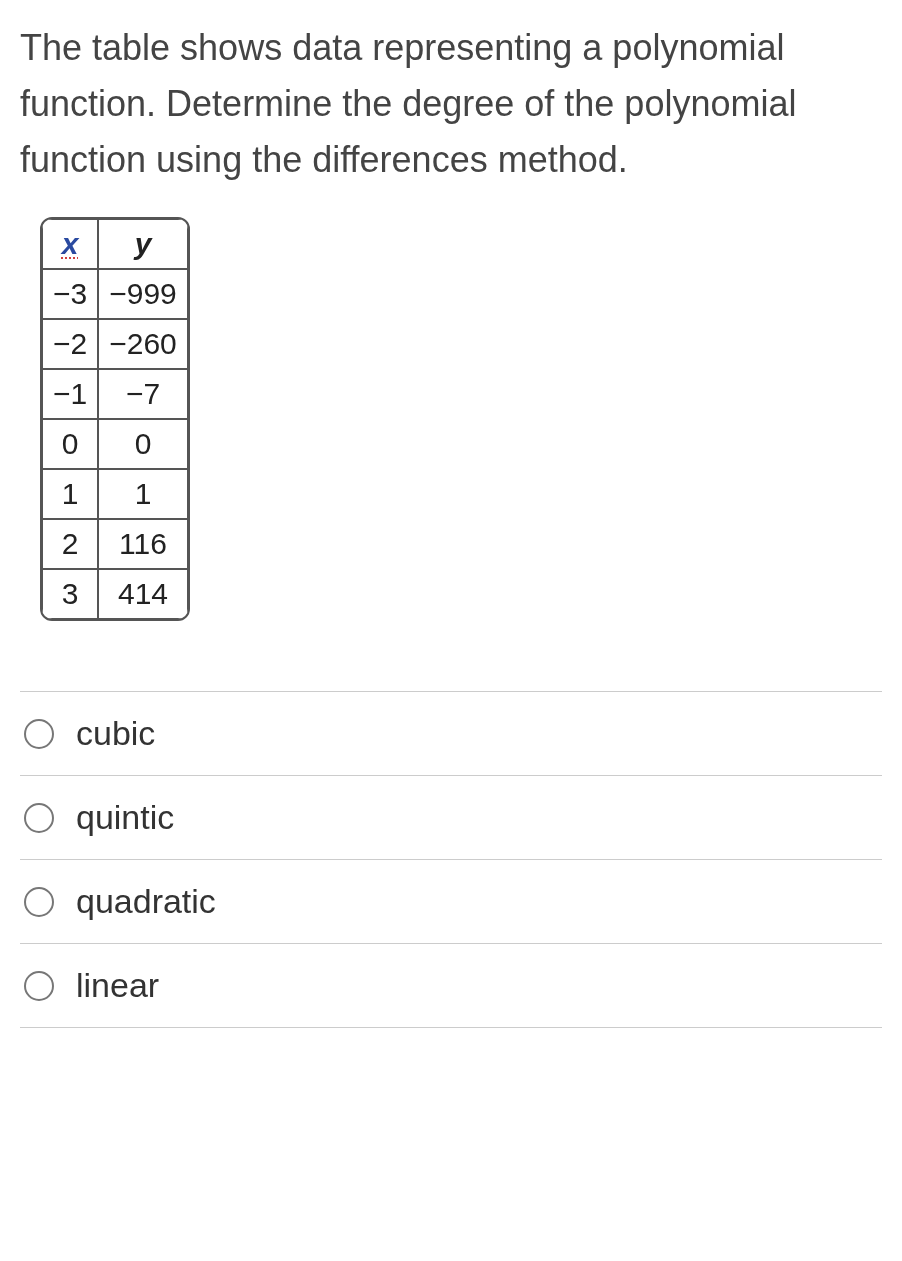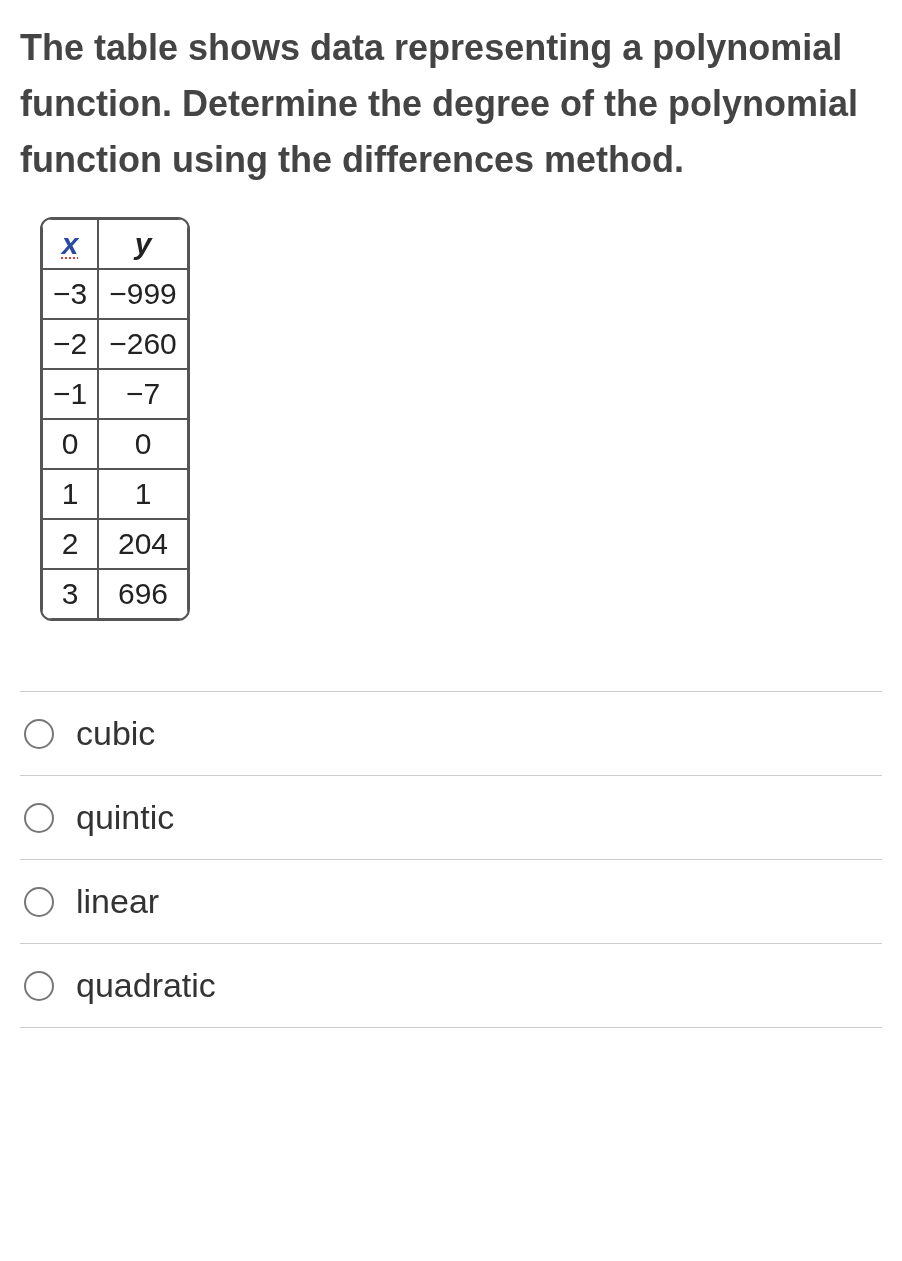--- a/index.html
+++ b/index.html
@@ -5,21 +5,21 @@
   body {
     margin: 0;
     padding: 20px 20px 40px 20px;
     font-family: "Segoe UI", "Helvetica Neue", Arial, sans-serif;
     color: #333;
     width: 862px;
     box-sizing: content-box;
   }
   .question {
     font-size: 36px;
-    font-weight: 700;
+    font-weight: 400;
     color: #444;
     line-height: 1.55;
     margin-bottom: 30px;
   }
   .data-table {
     border-collapse: separate;
     border-spacing: 0;
     margin-left: 20px;
     margin-bottom: 70px;
     border: 2px solid #555;
@@ -99,39 +99,39 @@
   <tr>
     <td class="x-col">0</td>
     <td class="y-col">0</td>
   </tr>
   <tr>
     <td class="x-col">1</td>
     <td class="y-col">1</td>
   </tr>
   <tr>
     <td class="x-col">2</td>
-    <td class="y-col">204</td>
+    <td class="y-col">116</td>
   </tr>
   <tr>
     <td class="x-col">3</td>
-    <td class="y-col">696</td>
+    <td class="y-col">414</td>
   </tr>
 </tbody>
   </table>
 
 <div class="options">
   <div class="option">
     <span class="radio"></span>
     <span>cubic</span>
   </div>
   <div class="option">
     <span class="radio"></span>
     <span>quintic</span>
   </div>
   <div class="option">
     <span class="radio"></span>
-    <span>linear</span>
+    <span>quadratic</span>
   </div>
   <div class="option">
     <span class="radio"></span>
-    <span>quadratic</span>
+    <span>linear</span>
   </div>
 </div>
 
 </body></html>

